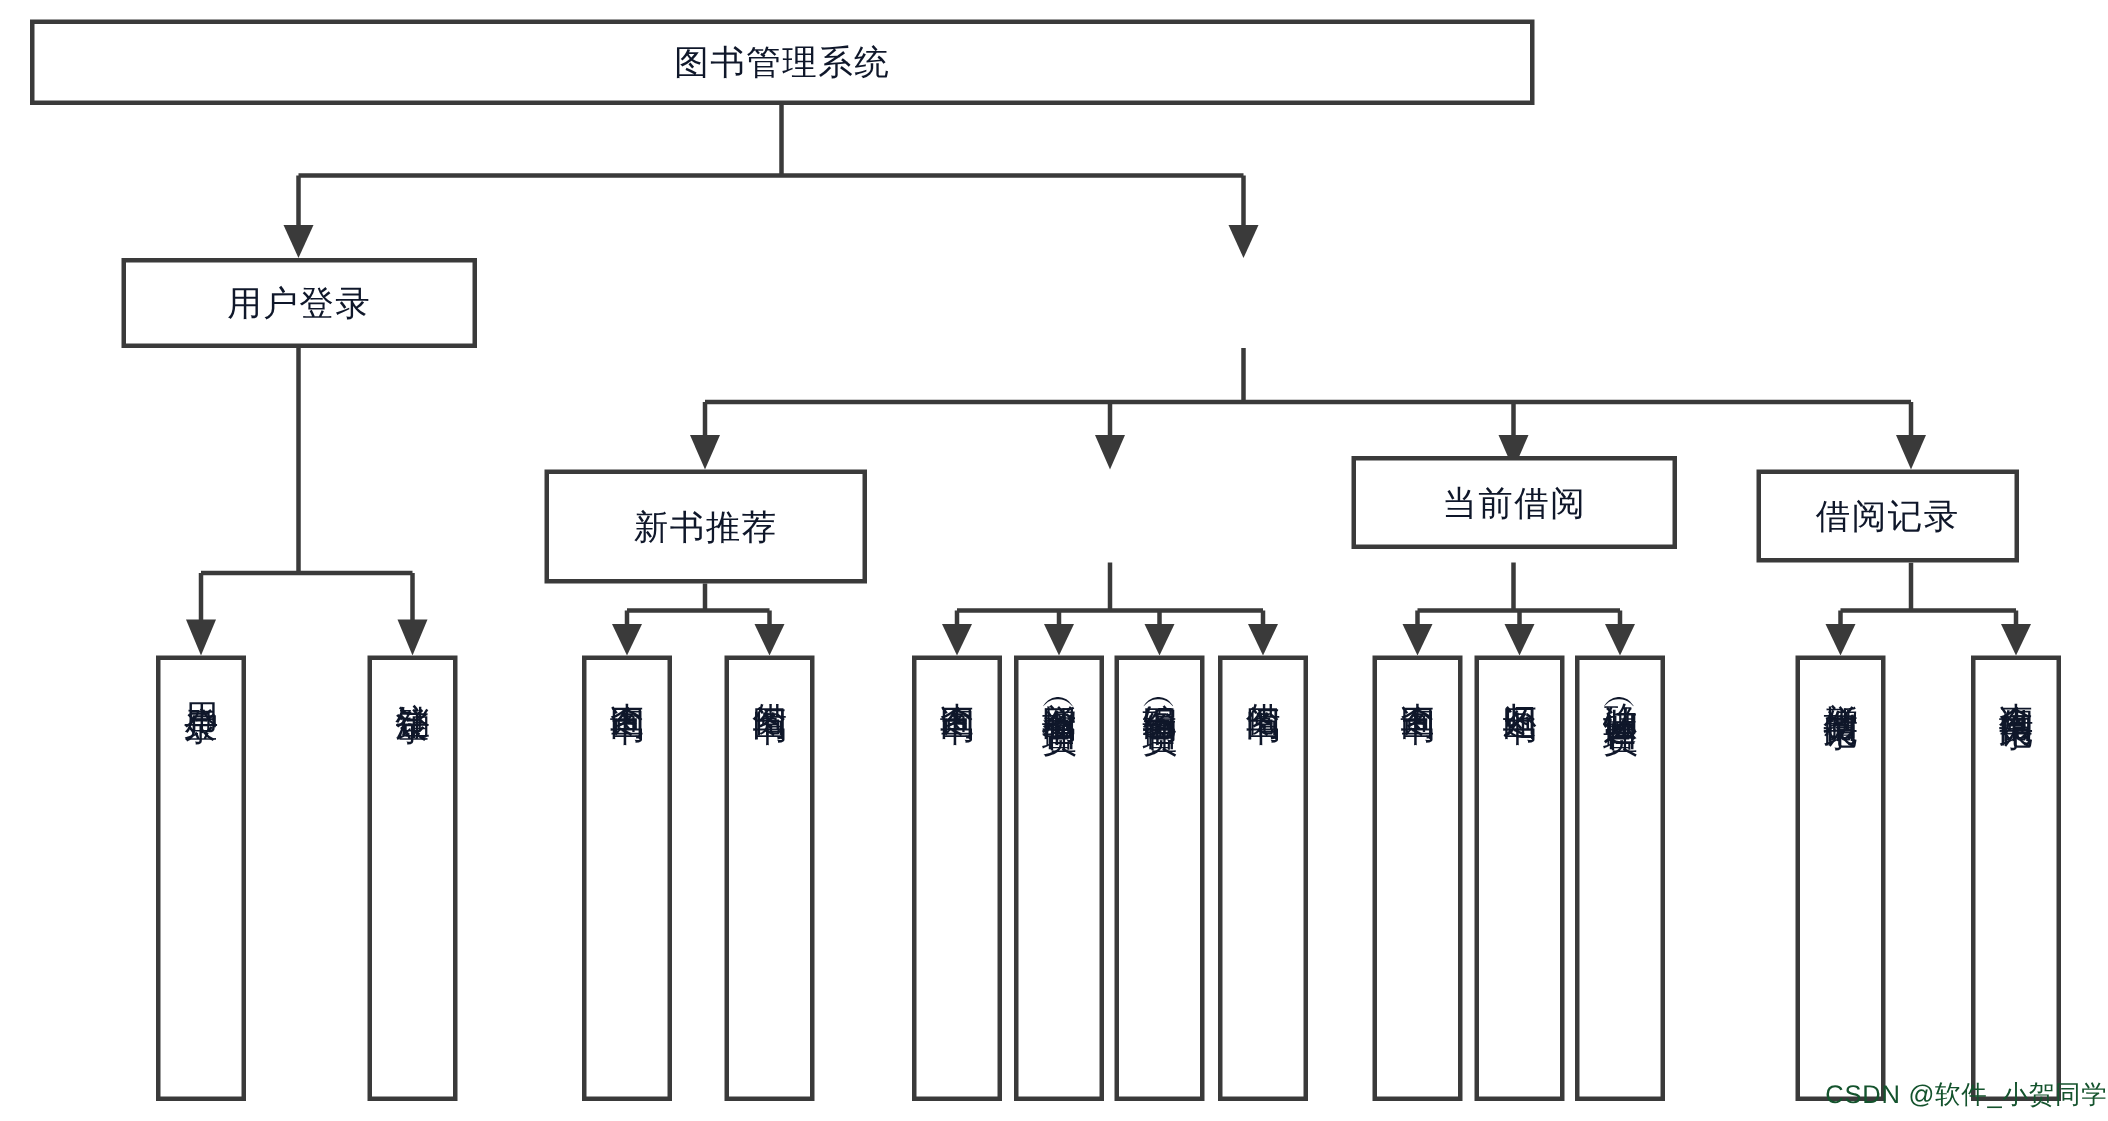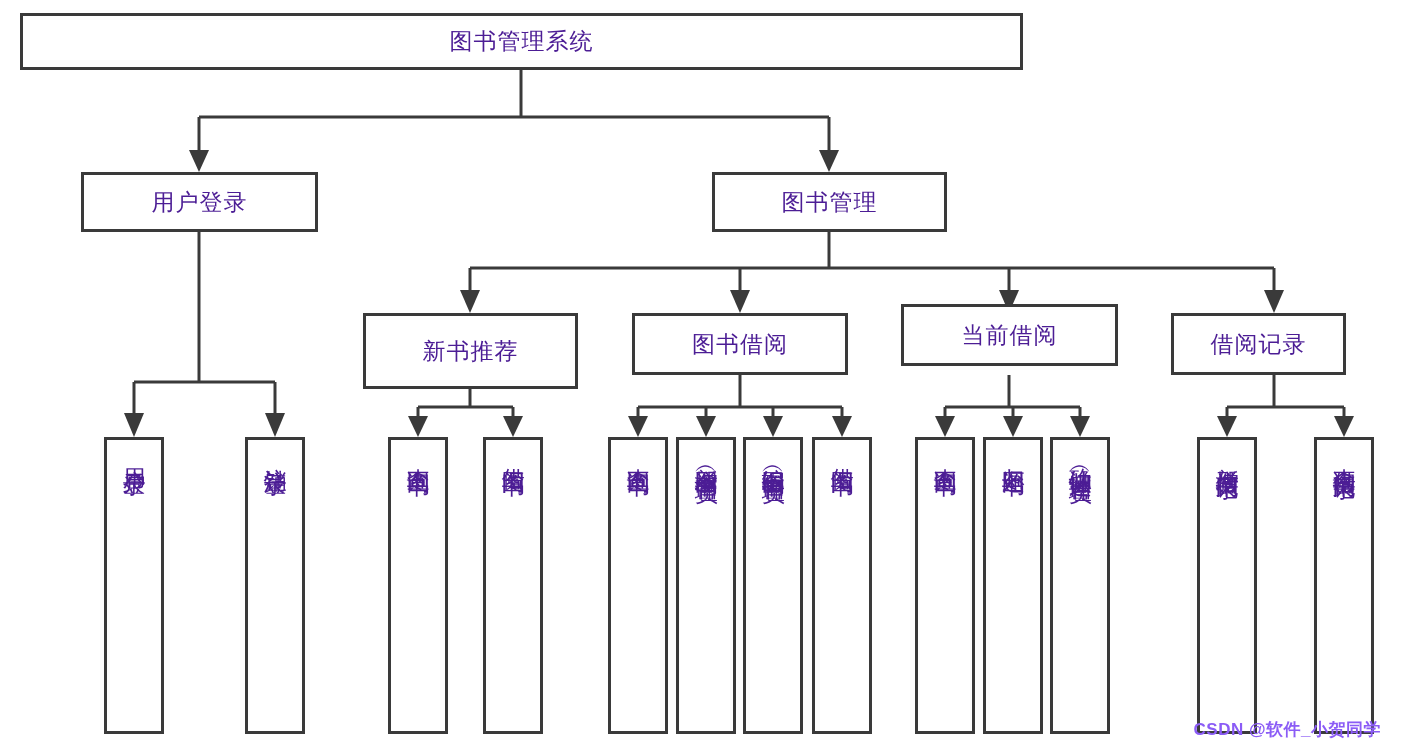--- a/index.html
+++ b/index.html
@@ -18,21 +18,21 @@
     overflow: hidden;
   }
   .node {
     position: absolute;
     box-sizing: border-box;
     border: 3px solid #3a3a3a;
     background: #ffffff;
     display: flex;
     align-items: center;
     justify-content: center;
-    color: #4c1d95;
+    color: #0f172a;
   }
   .node .label {
     font-size: 23px;
     line-height: 1.15;
     letter-spacing: 1px;
     white-space: nowrap;
   }
   .node.leaf {
     align-items: flex-start;
     padding-top: 10px;
@@ -57,27 +57,26 @@
     stroke: #3a3a3a;
     stroke-width: 3;
     fill: none;
   }
   #wires polygon.arrow {
     fill: #3a3a3a;
     stroke: none;
   }
   .watermark {
     position: absolute;
-    right: 24px;
+    right: 0;
     bottom: 6px;
     font-size: 17px;
-    color: #8b5cf6;
+    color: #14532d;
     letter-spacing: 0.5px;
     white-space: nowrap;
-    font-weight: bold;
   }
 </style>
 </head>
 <body>
 
 <div id="canvas">
 
   <svg id="wires" viewBox="0 0 1405 747">
 
     <line x1="521" y1="70" x2="521" y2="117"></line>
@@ -141,30 +140,24 @@
     <polygon class="arrow" points="1334,416 1354,416 1344,437"></polygon>
   </svg>
 
   <div class="node" style="left:20px; top:13px; width:1003px; height:57px;">
     <span class="label">图书管理系统</span>
   </div>
 
   <div class="node" style="left:81px; top:172px; width:237px; height:60px;">
     <span class="label">用户登录</span>
   </div>
-  <div class="node" style="left:712px; top:172px; width:235px; height:60px;">
-    <span class="label">图书管理</span>
-  </div>
 
   <div class="node" style="left:363px; top:313px; width:215px; height:76px;">
     <span class="label">新书推荐</span>
   </div>
-  <div class="node" style="left:632px; top:313px; width:216px; height:62px;">
-    <span class="label">图书借阅</span>
-  </div>
   <div class="node" style="left:901px; top:304px; width:217px; height:62px;">
     <span class="label">当前借阅</span>
   </div>
   <div class="node" style="left:1171px; top:313px; width:175px; height:62px;">
     <span class="label">借阅记录</span>
   </div>
 
   <div class="node leaf" style="left:104px; top:437px; width:60px; height:297px;">
     <span class="label">用户登录</span>
   </div>

